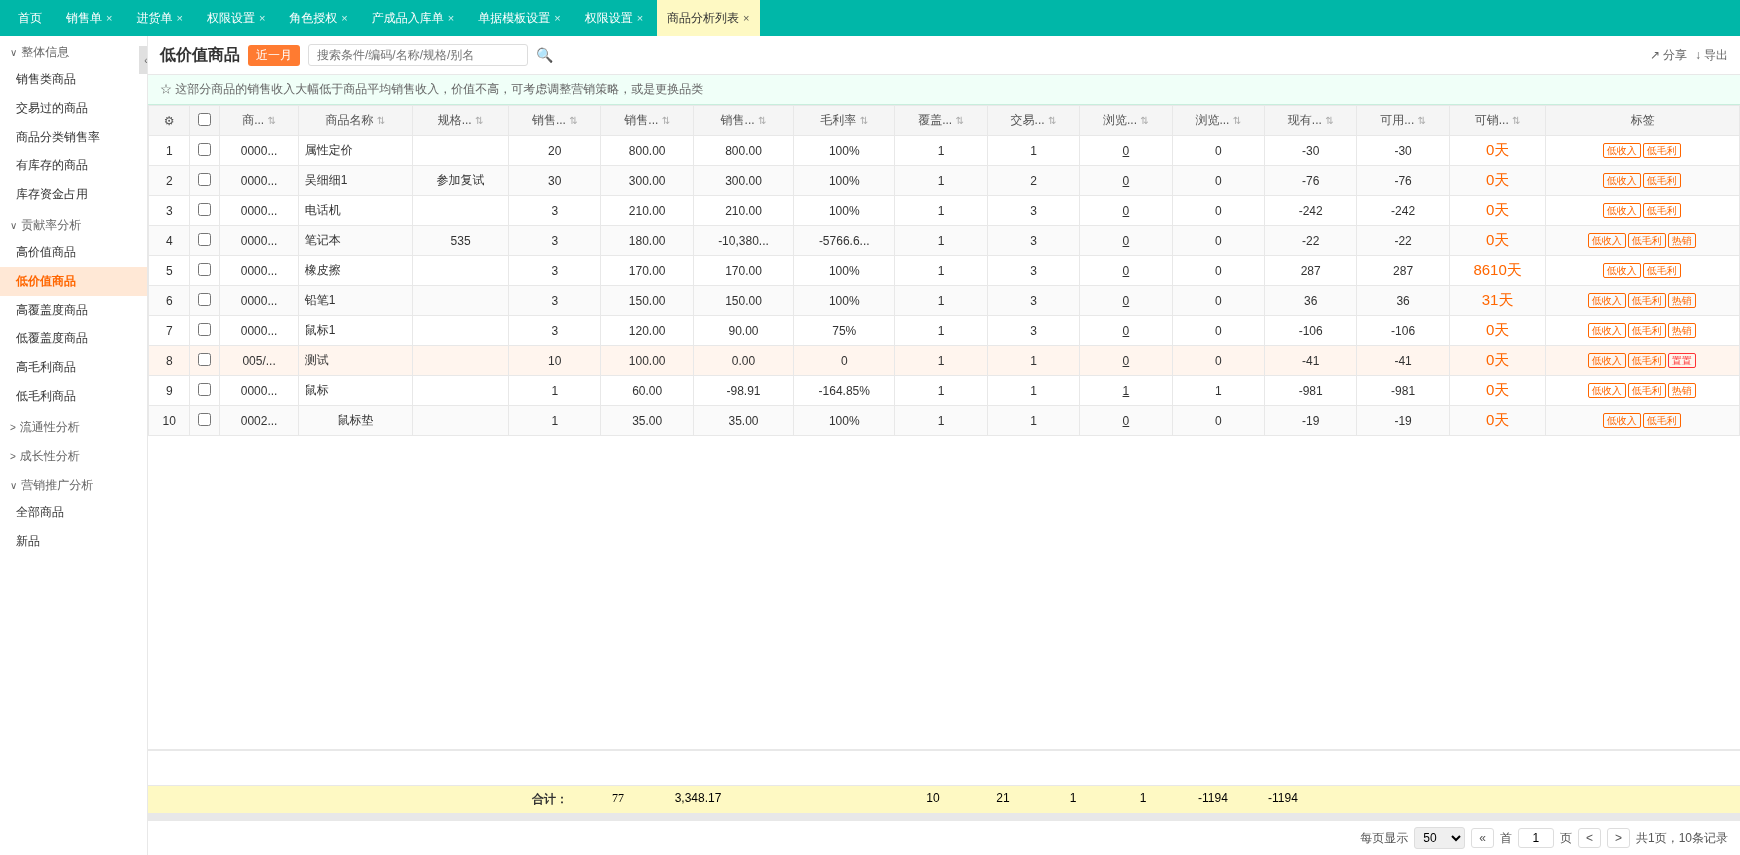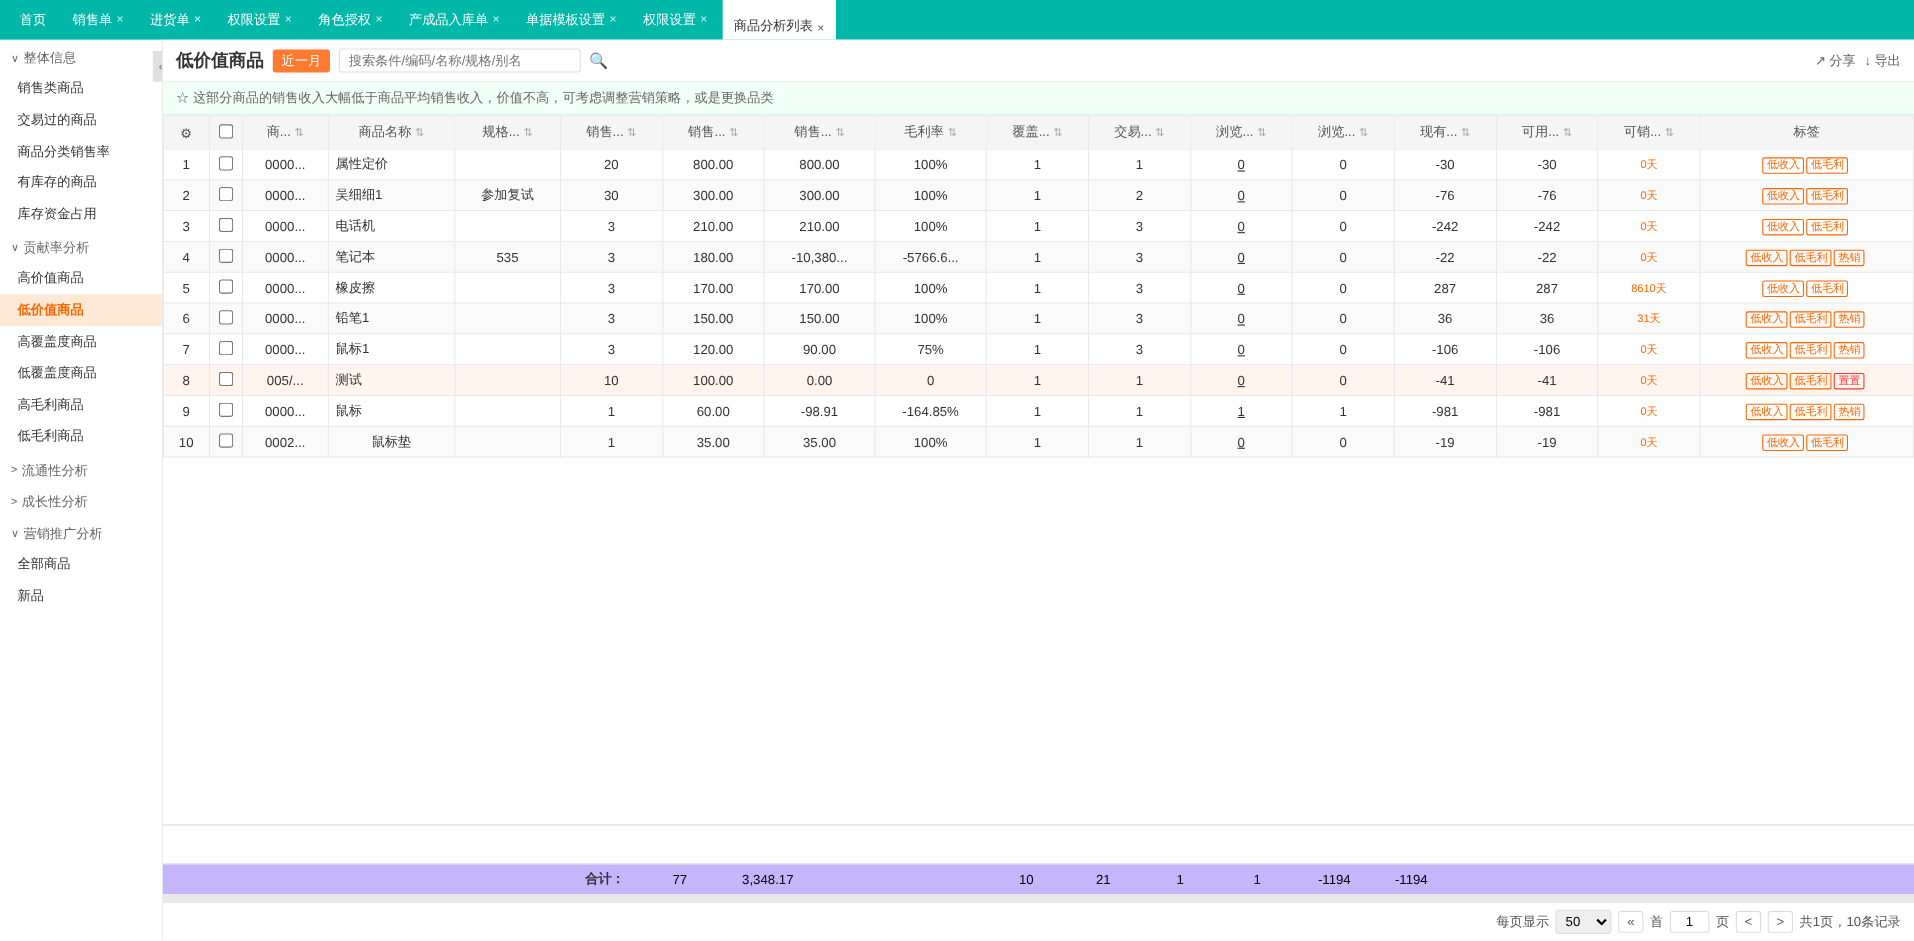--- a/index.html
+++ b/index.html
@@ -18,21 +18,21 @@
       color: #fff;
       padding: 4px 10px;
       cursor: pointer;
       white-space: nowrap;
       height: 36px;
       display: flex;
       align-items: center;
       gap: 4px;
       font-size: 13px;
     }
-    .nav-item.active { background: #ffffff; color: #333; align-items: flex-end; }
+    .nav-item.active { background: #fef9c3; color: #333; }
     .nav-close { font-size: 11px; opacity: 0.8; cursor: pointer; }
 
     
     .main-layout {
       display: flex;
       height: calc(100vh - 36px);
     }
 
     
     .sidebar {
@@ -158,21 +158,21 @@
     th .sort-icon { color: #aaa; font-size: 10px; }
     td {
       border: 1px solid #e8e8e8;
       padding: 5px 6px;
       text-align: center;
       color: #333;
       white-space: nowrap;
     }
     tr:nth-child(even) { background: #fafafa; }
     tr.highlight-row { background: #fff5ee; }
-    .tag-orange { color: #ff6600; font-size: 10px; }
+    .tag-orange { color: #ff6600; font-size: 15px; }
     .tag-red { color: #ff3333; font-size: 11px; }
     .underline { text-decoration: underline; color: #333; }
     .checkbox-cell { width: 30px; }
 
     
     .footer-bar {
       background: #fff;
       border-top: 2px solid #e8e8e8;
     }
     .pagination-row {
@@ -526,24 +526,24 @@
     <td>-19</td>
     <td>-19</td>
     <td class="tag-orange">0天</td>
     <td><span class="tag-orange" style="border:1px solid currentColor;border-radius:2px;padding:1px 3px;margin-right:2px;font-size:10px;">低收入</span><span class="tag-orange" style="border:1px solid currentColor;border-radius:2px;padding:1px 3px;margin-right:2px;font-size:10px;">低毛利</span></td>
   </tr>
           </tbody>
       </table>
     </div>
 
     <div class="footer-bar">
-      <div style="display:flex;align-items:center;background:#c4b5fd;padding:5px 0;border-top:1px solid #e8e8e8;margin-top:34px;">
+      <div style="display:flex;background:#fef9c3;padding:5px 0;border-top:1px solid #e8e8e8;margin-top:34px;">
         <div style="width:430px;text-align:right;padding-right:10px;font-weight:bold;color:#333;">合计：</div>
         <div style="display:flex;flex:1;">
-          <div style="min-width:80px;text-align:center;padding:0 6px;">77</div>
+          <div style="min-width:80px;text-align:center;padding:0 6px;font-family:Liberation Serif, serif;">77</div>
           <div style="min-width:80px;text-align:center;padding:0 6px;">3,348.17</div>
           <div style="min-width:80px;text-align:center;padding:0 6px;"></div>
           <div style="min-width:80px;text-align:center;padding:0 6px;"></div>
           <div style="min-width:70px;text-align:center;padding:0 6px;">10</div>
           <div style="min-width:70px;text-align:center;padding:0 6px;">21</div>
           <div style="min-width:70px;text-align:center;padding:0 6px;">1</div>
           <div style="min-width:70px;text-align:center;padding:0 6px;">1</div>
           <div style="min-width:70px;text-align:center;padding:0 6px;">-1194</div>
           <div style="min-width:70px;text-align:center;padding:0 6px;">-1194</div>
         </div>

